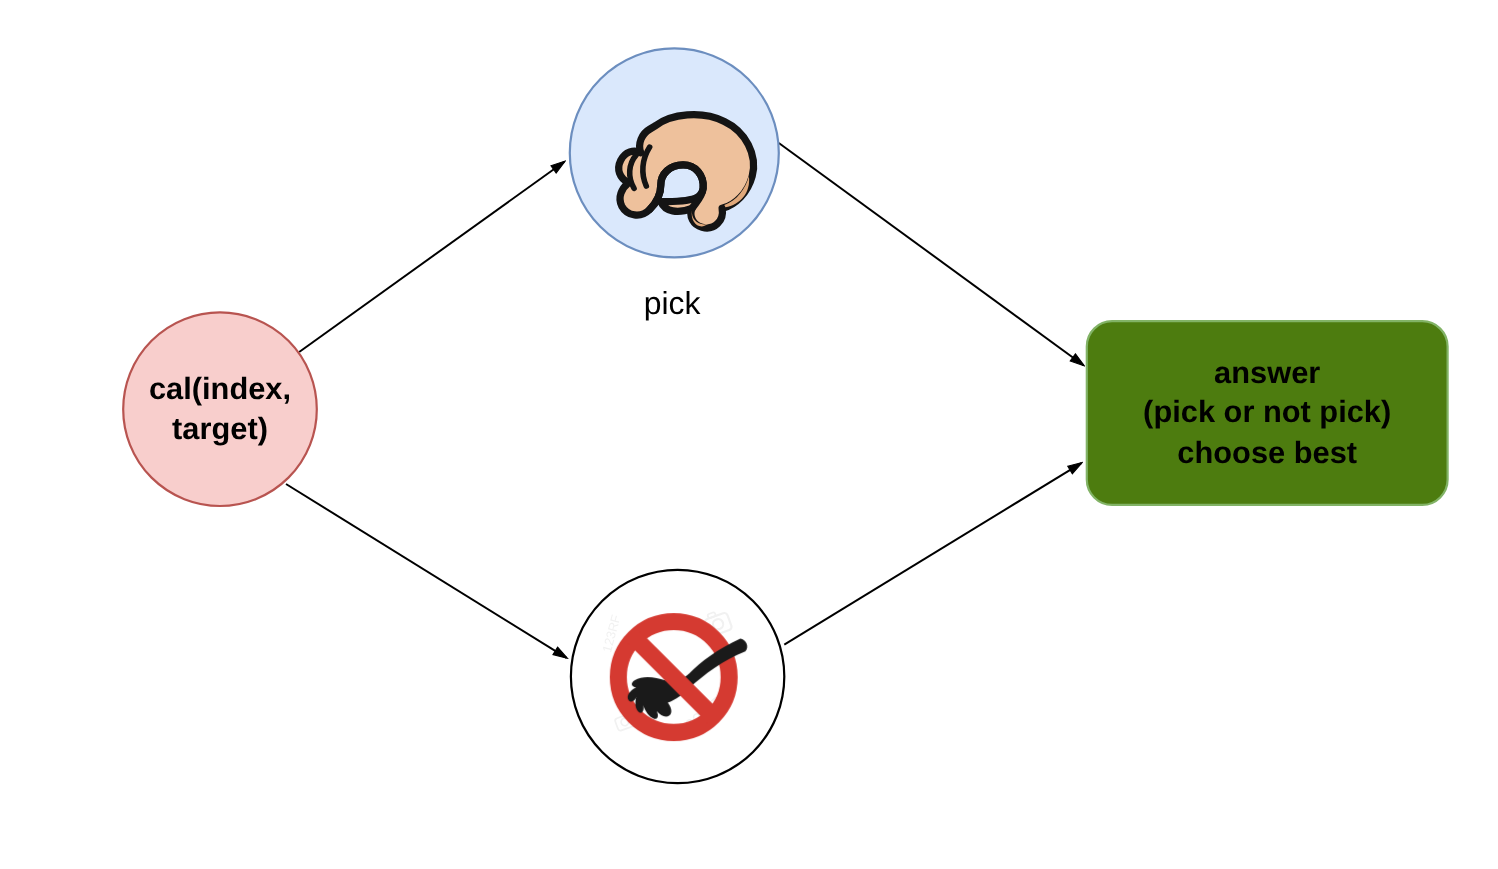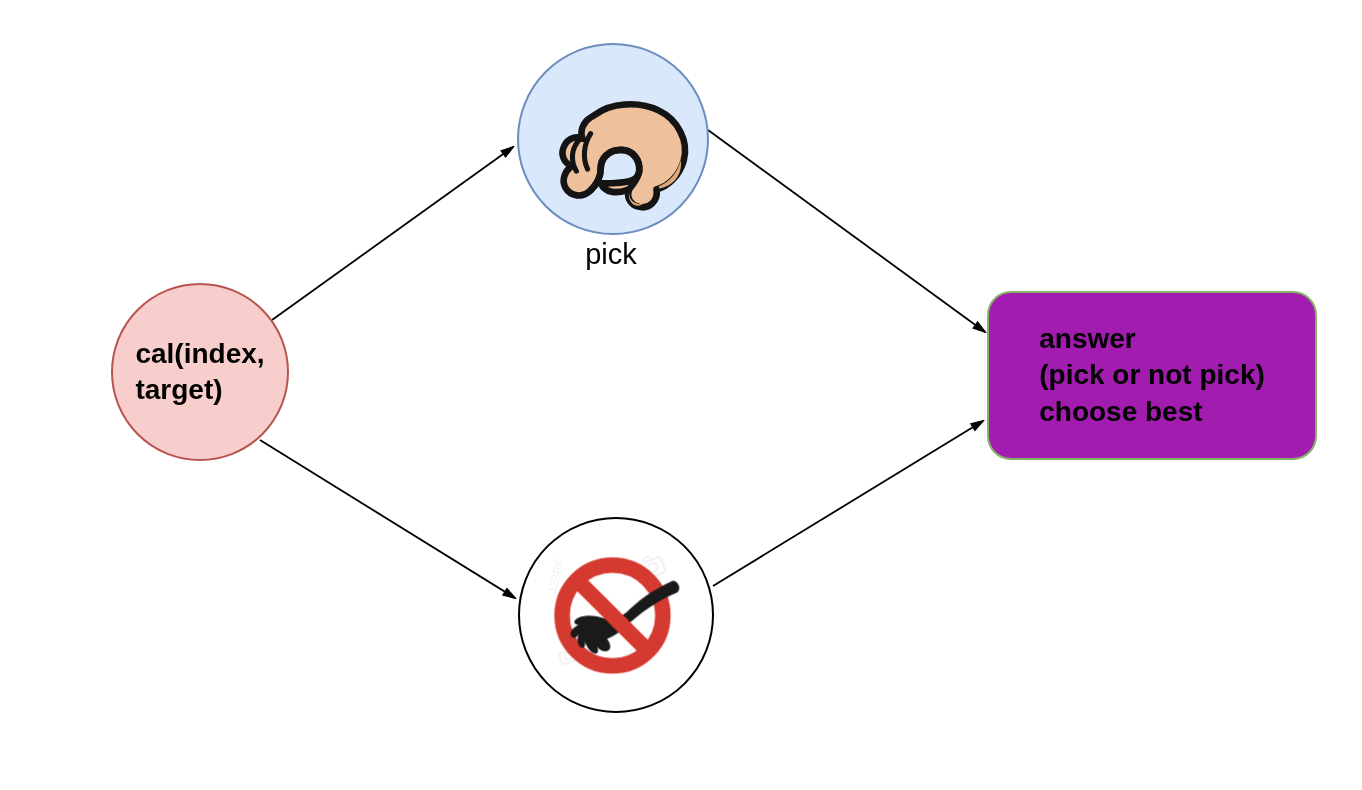--- a/index.html
+++ b/index.html
@@ -15,20 +15,21 @@
   .abs { position: absolute; }
   svg.edges {
     left: 0; top: 0; width: 1362px; height: 790px;
     position: absolute;
   }
   .node {
     position: absolute;
     display: flex;
     align-items: center;
     justify-content: center;
+    text-align: center;
     box-sizing: border-box;
   }
   .node-text {
     font-weight: bold;
     font-size: 28px;
     line-height: 1.3;
     white-space: pre-line;
   }
   .circle { border-radius: 50%; }
   .node-start {
@@ -41,32 +42,32 @@
     background: #dae8fc;
     border: 2px solid #6c8ebf;
   }
   .node-notpick {
     left: 518px; top: 517px; width: 196px; height: 196px;
     background: #ffffff;
     border: 2px solid #000000;
   }
   .node-answer {
     left: 987px; top: 291px; width: 330px; height: 169px;
-    background: #a21caf;
+    background: #4d7c0f;
     border: 2px solid #82b366;
     border-radius: 24px;
   }
   .edge-label {
     position: absolute;
     font-size: 29px;
     font-weight: 400;
     text-align: center;
     white-space: nowrap;
   }
-  .label-pick { left: 561px; top: 238px; width: 100px; }
+  .label-pick { left: 561px; top: 260px; width: 100px; }
   .label-notpick { left: 543px; top: 730px; width: 146px; }
   .icon-pinch { left: 545px; top: 98px; width: 152px; height: 117px; }
   .icon-nopick { left: 535px; top: 538px; width: 155px; height: 155px; }
 </style>
 </head>
 <body>
 
 <div class="canvas">
 
   <svg class="edges" viewBox="0 0 1362 790">

